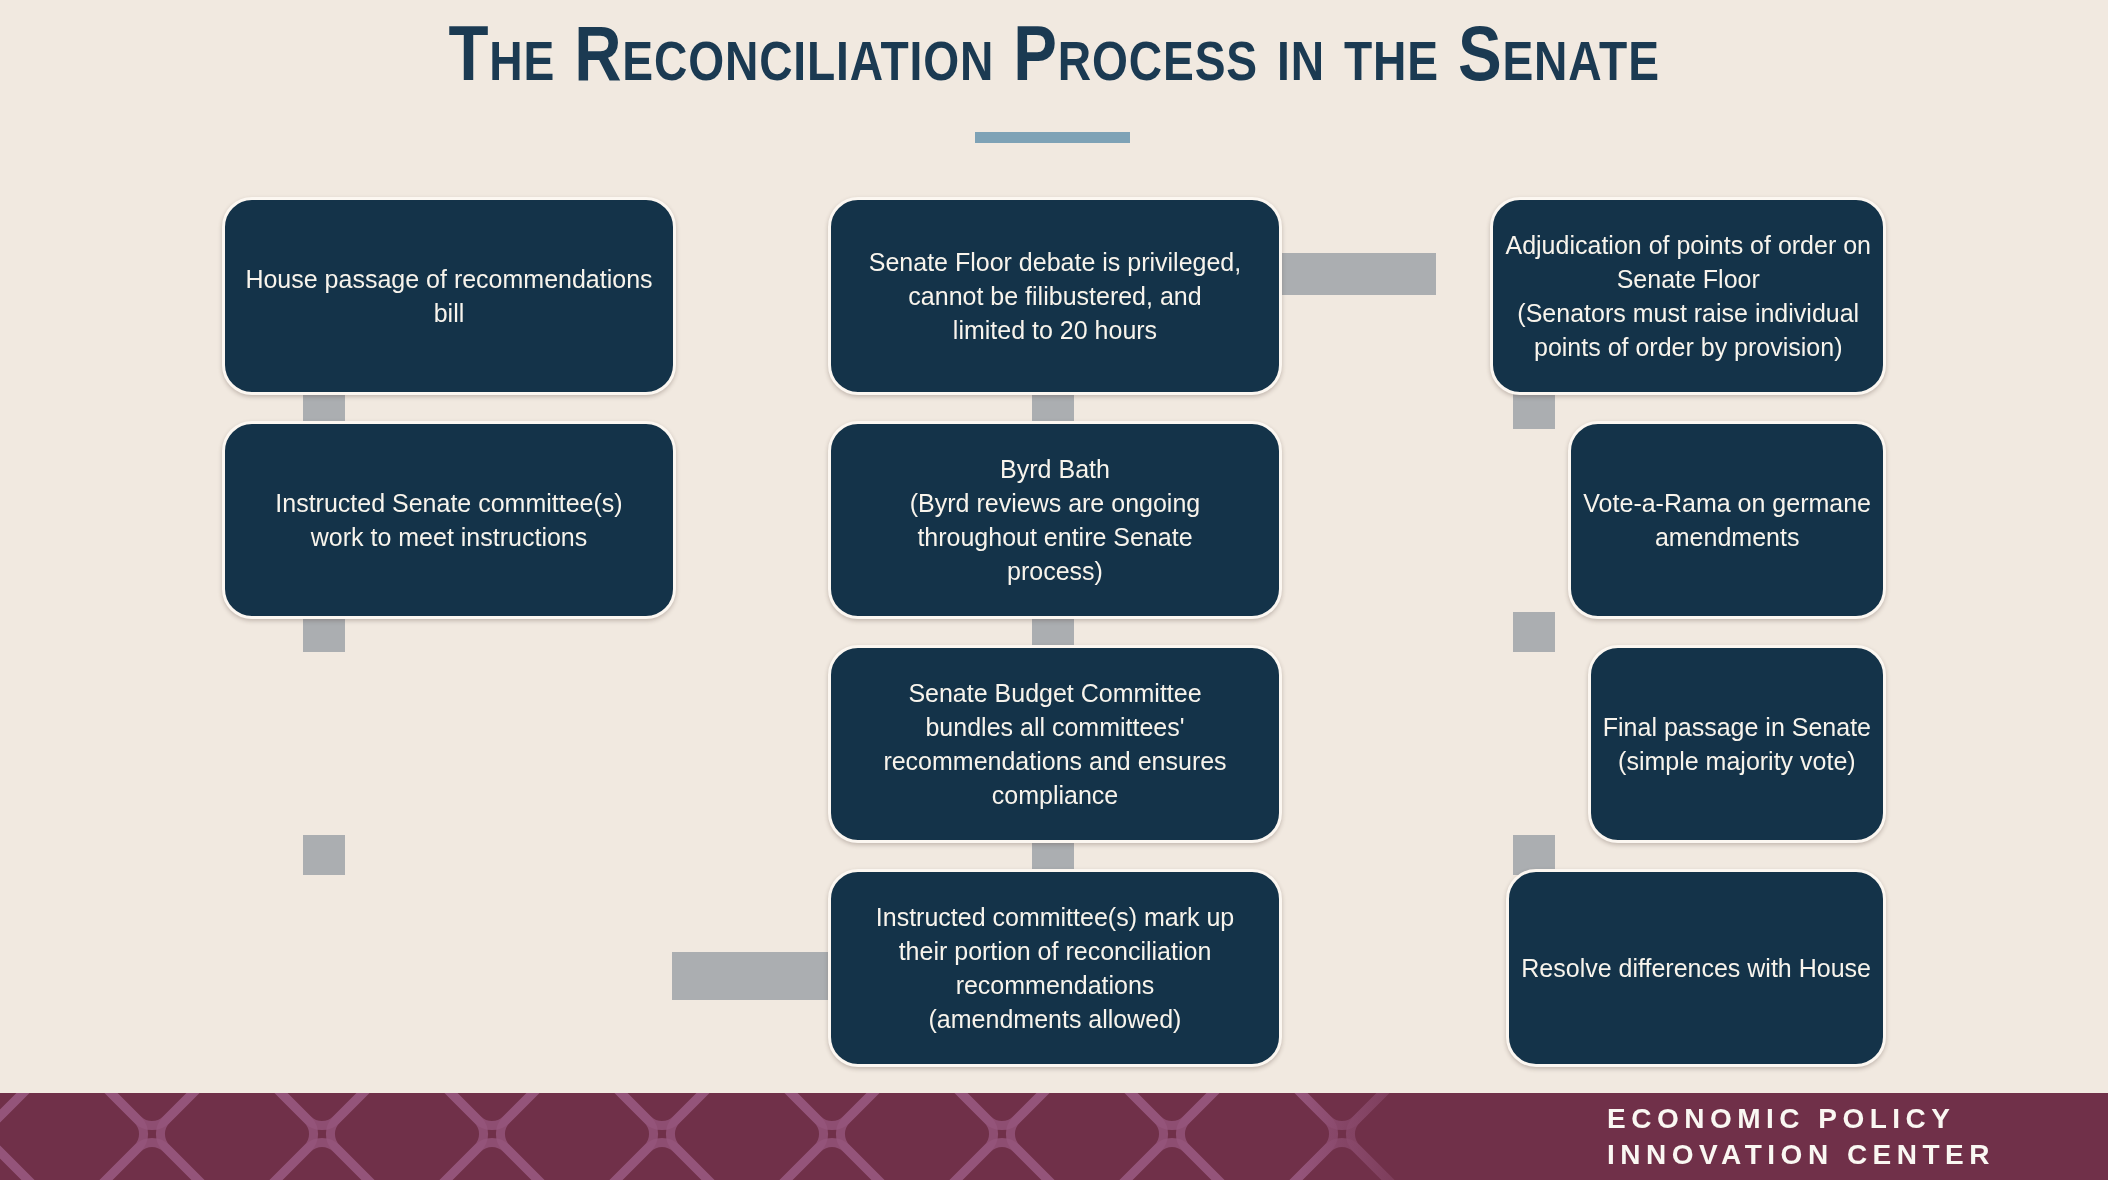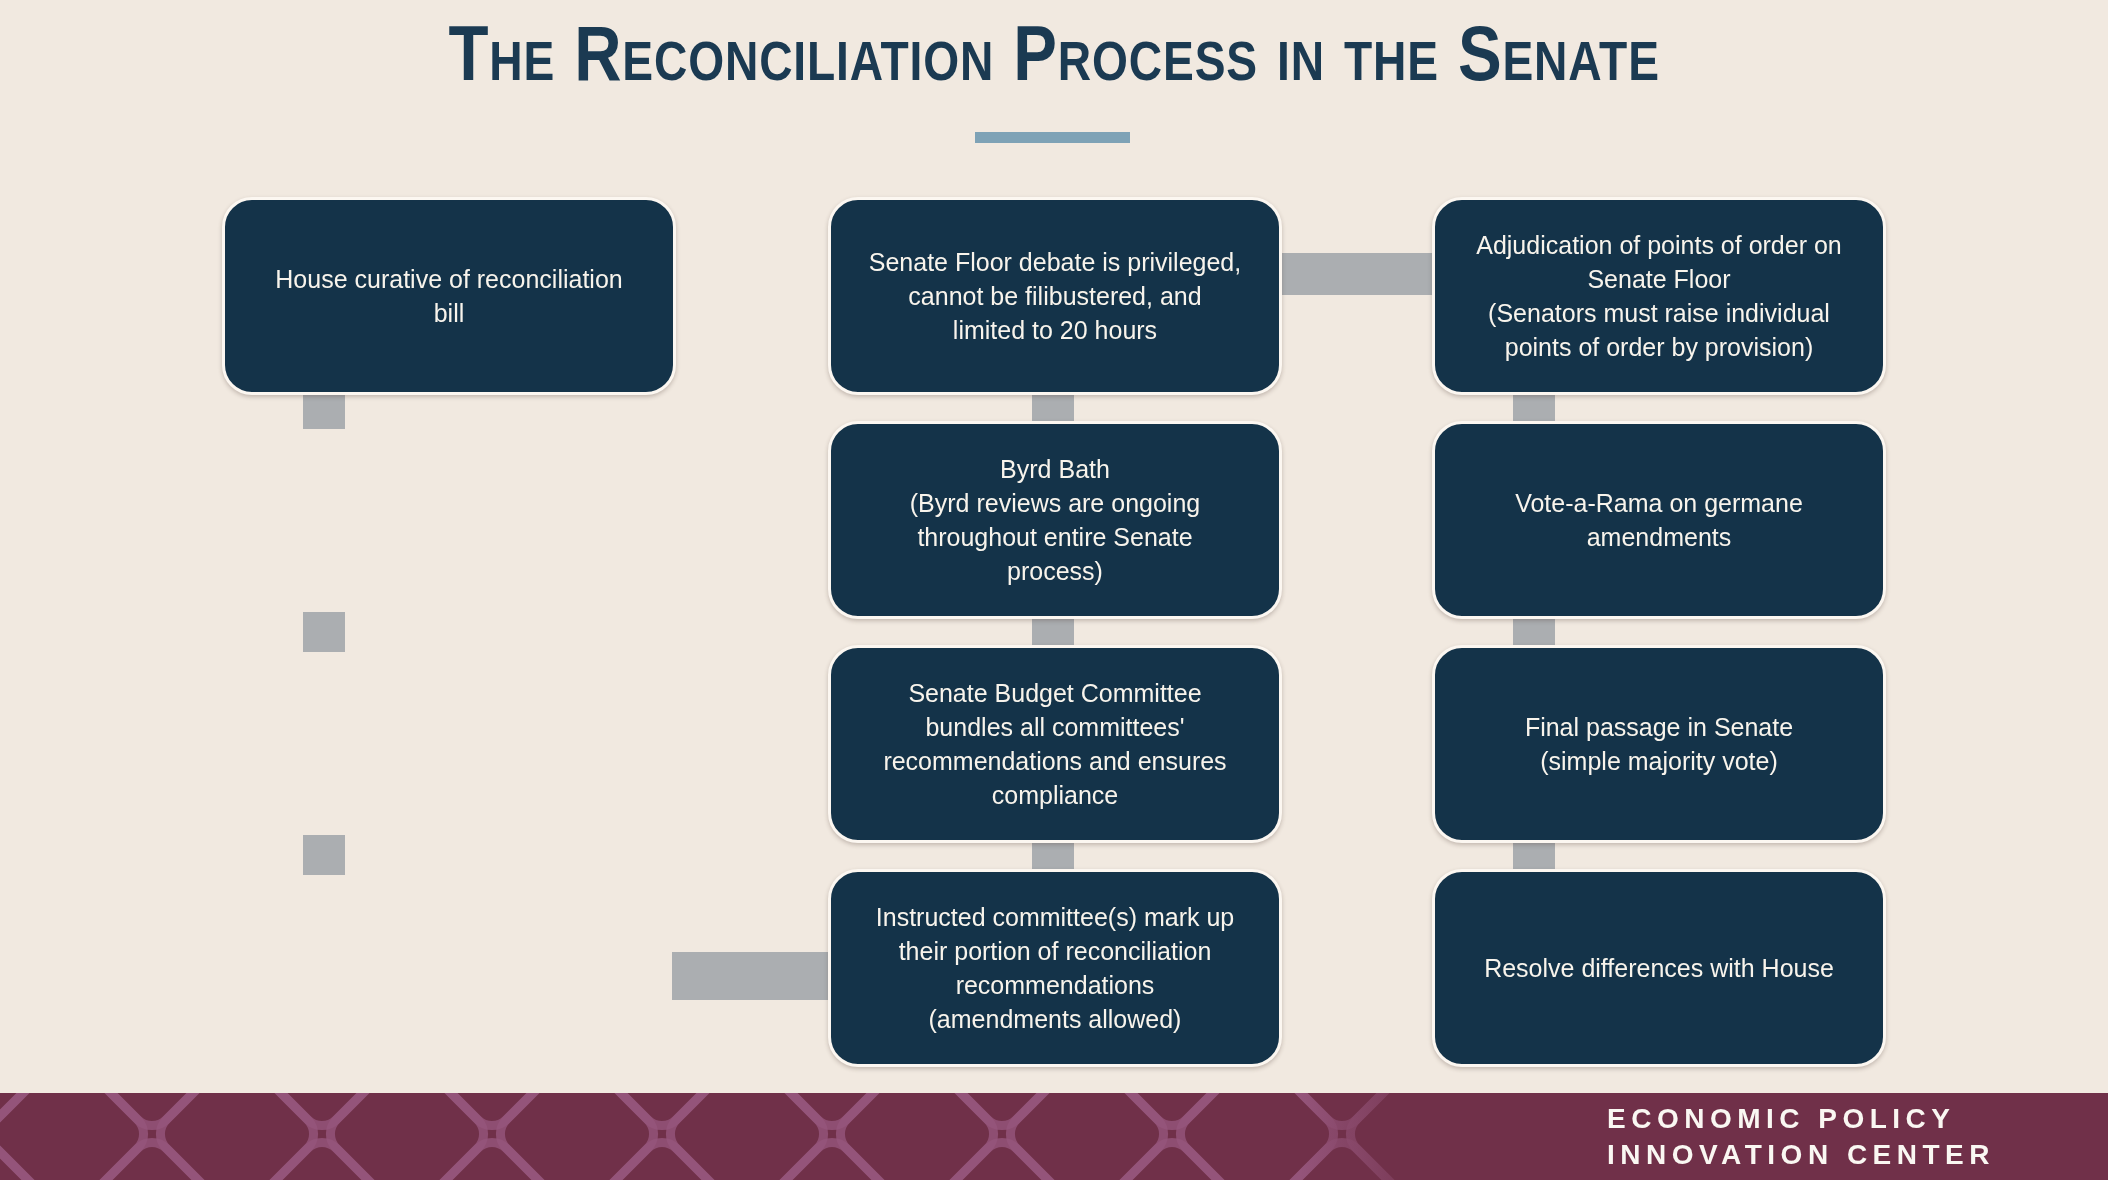--- a/index.html
+++ b/index.html
@@ -25,21 +25,21 @@
   }
   .title-underline{
     position:absolute;left:975px;top:132px;width:155px;height:11px;
     background:#7ea2b6;z-index:2;
   }
 
   
   .col{position:absolute;top:197px;width:454px;display:flex;flex-direction:column;gap:26px;z-index:1;}
   .col-0{left:222px;}
   .col-1{left:828px;}
-  .col-2{left:1432px;}
+  .col-2{left:1432px;align-items:flex-end;}
   .box{
     height:198px;box-sizing:border-box;
     background:#143349;
     border:3px solid #fcf7f1;
     border-radius:30px;
     color:#f8f4ec;
     display:flex;flex-direction:column;align-items:center;justify-content:center;
     text-align:center;
     font-size:25px;line-height:34px;
     padding:6px 12px;
@@ -94,22 +94,26 @@
   <div class="conn conn-v vx-1 v-row2"></div>
   <div class="conn conn-v vx-1 v-row3"></div>
   <div class="conn conn-v vx-2 v-row1"></div>
   <div class="conn conn-v vx-2 v-row2"></div>
   <div class="conn conn-v vx-2 v-row3"></div>
   <div class="conn conn-h-top"></div>
   <div class="conn conn-h-bottom"></div>
 
   <div class="col col-0">
       <div class="box">
-        <div class="para">House curative of reconciliation
+        <div class="para">House passage of recommendations
 bill</div>
+      </div>
+      <div class="box">
+        <div class="para">Instructed Senate committee(s)
+work to meet instructions</div>
       </div>
     </div>
   <div class="col col-1">
       <div class="box">
         <div class="para">Senate Floor debate is privileged,
 cannot be filibustered, and
 limited to 20 hours</div>
       </div>
       <div class="box">
         <div class="para">Byrd Bath</div>

